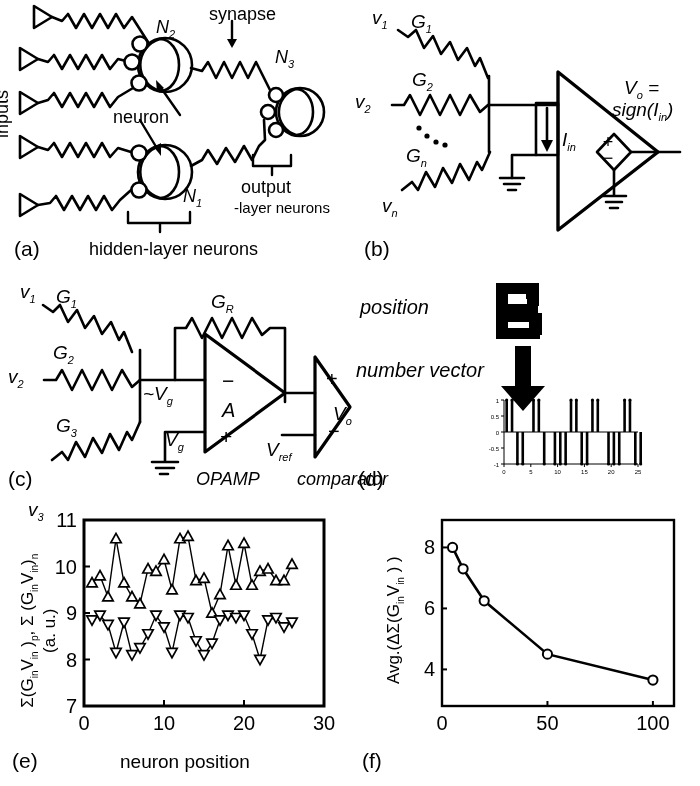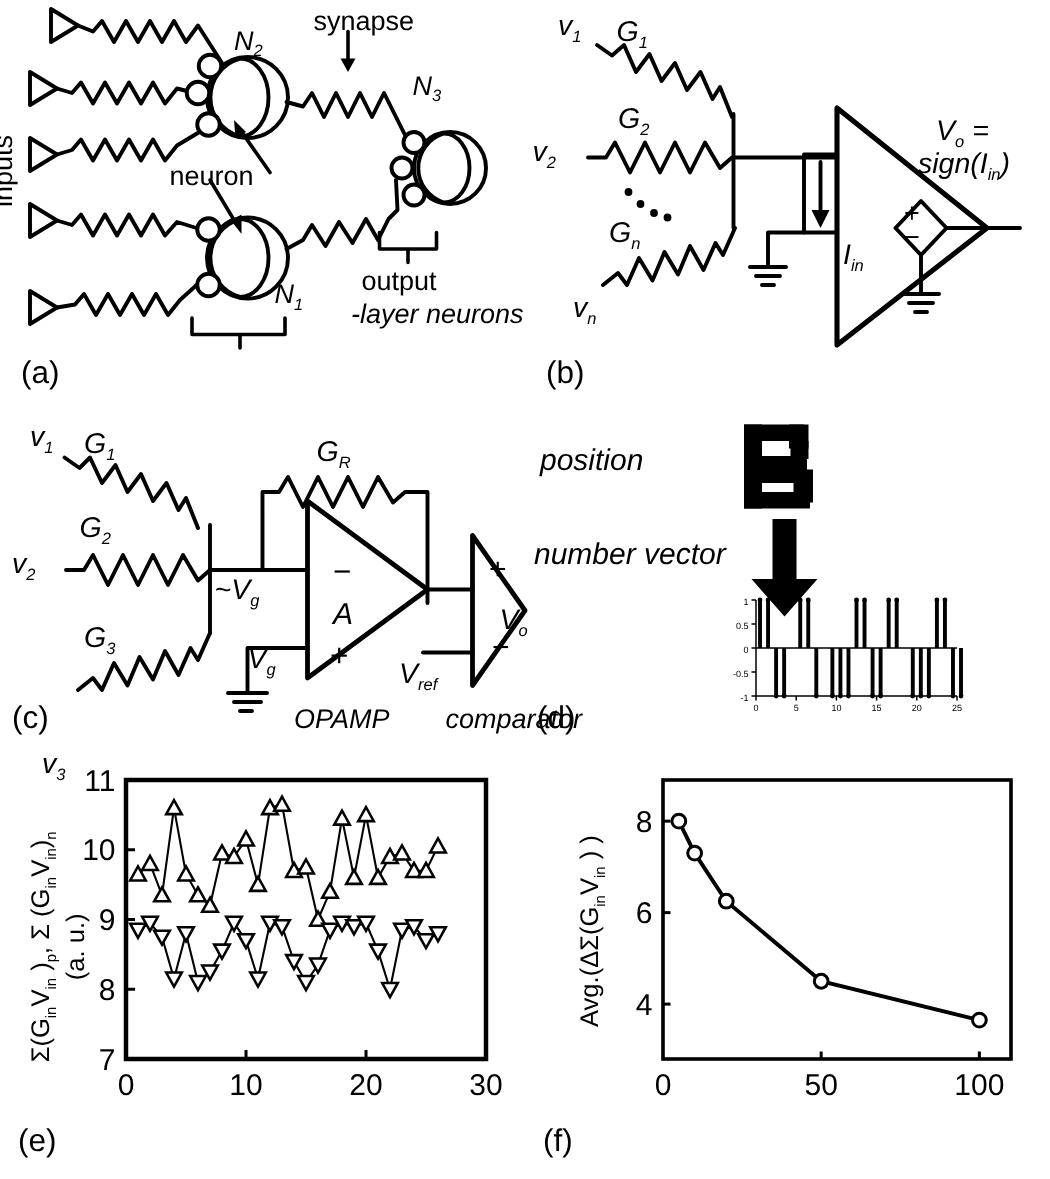--- a/index.html
+++ b/index.html
@@ -102,22 +102,25 @@
     </div>
     <div class="lbl ital" style="left:275px;top:48px;font-size:18px;">
       <span>N</span><sub style="font-size:11px;">3</sub>
     </div>
     <div class="lbl ital" style="left:183px;top:187px;font-size:18px;">
       <span>N</span><sub style="font-size:11px;">1</sub>
     </div>
     <div class="lbl" style="left:241px;top:178px;font-size:18px;">
       <span>output</span>
     </div>
-    <div class="lbl" style="left:234px;top:200px;font-size:18px;font-style:italic;">
+    <div class="lbl" style="left:234px;top:200px;font-size:15px;">
       <span>-layer neurons</span>
+    </div>
+    <div class="lbl" style="left:89px;top:240px;font-size:18px;">
+      <span>hidden-layer neurons</span>
     </div>
     <div class="lbl panel-letter" style="left:14px;top:238px;">
       <span>(a)</span>
     </div>
   </div>
 
   <div class="panel" style="left:350px;top:0;width:350px;height:265px;">
     <svg width="350" height="265" viewBox="0 0 350 265">
       <g stroke="#000" fill="none" stroke-width="2.6" stroke-linejoin="round" stroke-linecap="round">
 
@@ -168,21 +171,21 @@
     </div>
     <div class="lbl ital" style="left:62px;top:70px;font-size:19px;">
       <span>G</span><sub style="font-size:11px;">2</sub>
     </div>
     <div class="lbl ital" style="left:56px;top:146px;font-size:19px;">
       <span>G</span><sub style="font-size:11px;">n</sub>
     </div>
     <div class="lbl ital" style="left:32px;top:196px;font-size:19px;">
       <span>v</span><sub style="font-size:11px;">n</sub>
     </div>
-    <div class="lbl ital" style="left:212px;top:130px;font-size:19px;margin-top:31px;">
+    <div class="lbl ital" style="left:212px;top:130px;font-size:19px;">
       <span>I</span><sub style="font-size:11px;">in</sub>
     </div>
     <div class="lbl ital" style="left:274px;top:78px;font-size:19px;">
       <span>V</span><sub style="font-size:11px;">o</sub><span> =</span>
     </div>
     <div class="lbl ital" style="left:262px;top:100px;font-size:19px;">
       <span>sign(I</span><sub style="font-size:11px;">in</sub><span>)</span>
     </div>
     <div class="lbl panel-letter" style="left:14px;top:238px;">
       <span>(b)</span>
@@ -452,20 +455,23 @@
           <polygon points="238,114.52500000000003 232.8,105.16500000000003 243.2,105.16500000000003" fill="#fff" stroke="#000" stroke-width="1.7"></polygon>
           <polygon points="246,133.12499999999997 240.8,123.76499999999997 251.2,123.76499999999997" fill="#fff" stroke="#000" stroke-width="1.7"></polygon>
           <polygon points="254,158.7 248.8,149.34 259.2,149.34" fill="#fff" stroke="#000" stroke-width="1.7"></polygon>
           <polygon points="262,119.17500000000003 256.8,109.81500000000003 267.2,109.81500000000003" fill="#fff" stroke="#000" stroke-width="1.7"></polygon>
           <polygon points="270,116.84999999999998 264.8,107.48999999999998 275.2,107.48999999999998" fill="#fff" stroke="#000" stroke-width="1.7"></polygon>
           <polygon points="278,126.15000000000003 272.8,116.79000000000003 283.2,116.79000000000003" fill="#fff" stroke="#000" stroke-width="1.7"></polygon>
           <polygon points="286,121.49999999999997 280.8,112.13999999999997 291.2,112.13999999999997" fill="#fff" stroke="#000" stroke-width="1.7"></polygon>
         </g>
     </svg>
 
+    <div class="lbl" style="left:120px;top:252px;font-size:19px;">
+      <span>neuron position</span>
+    </div>
     <div class="lbl panel-letter" style="left:12px;top:250px;">
       <span>(e)</span>
     </div>
   </div>
 
   <div class="panel" style="left:350px;top:500px;width:350px;height:286px;">
     <div class="lbl" style="left:-42px;top:110px;width:175px;text-align:center;transform:rotate(-90deg);font-size:17px;">
       <span>Avg.(ΔΣ(G</span><sub style="font-size:10px;">in</sub><span>V</span><sub style="font-size:10px;">in</sub><span> ) )</span>
     </div>
 

